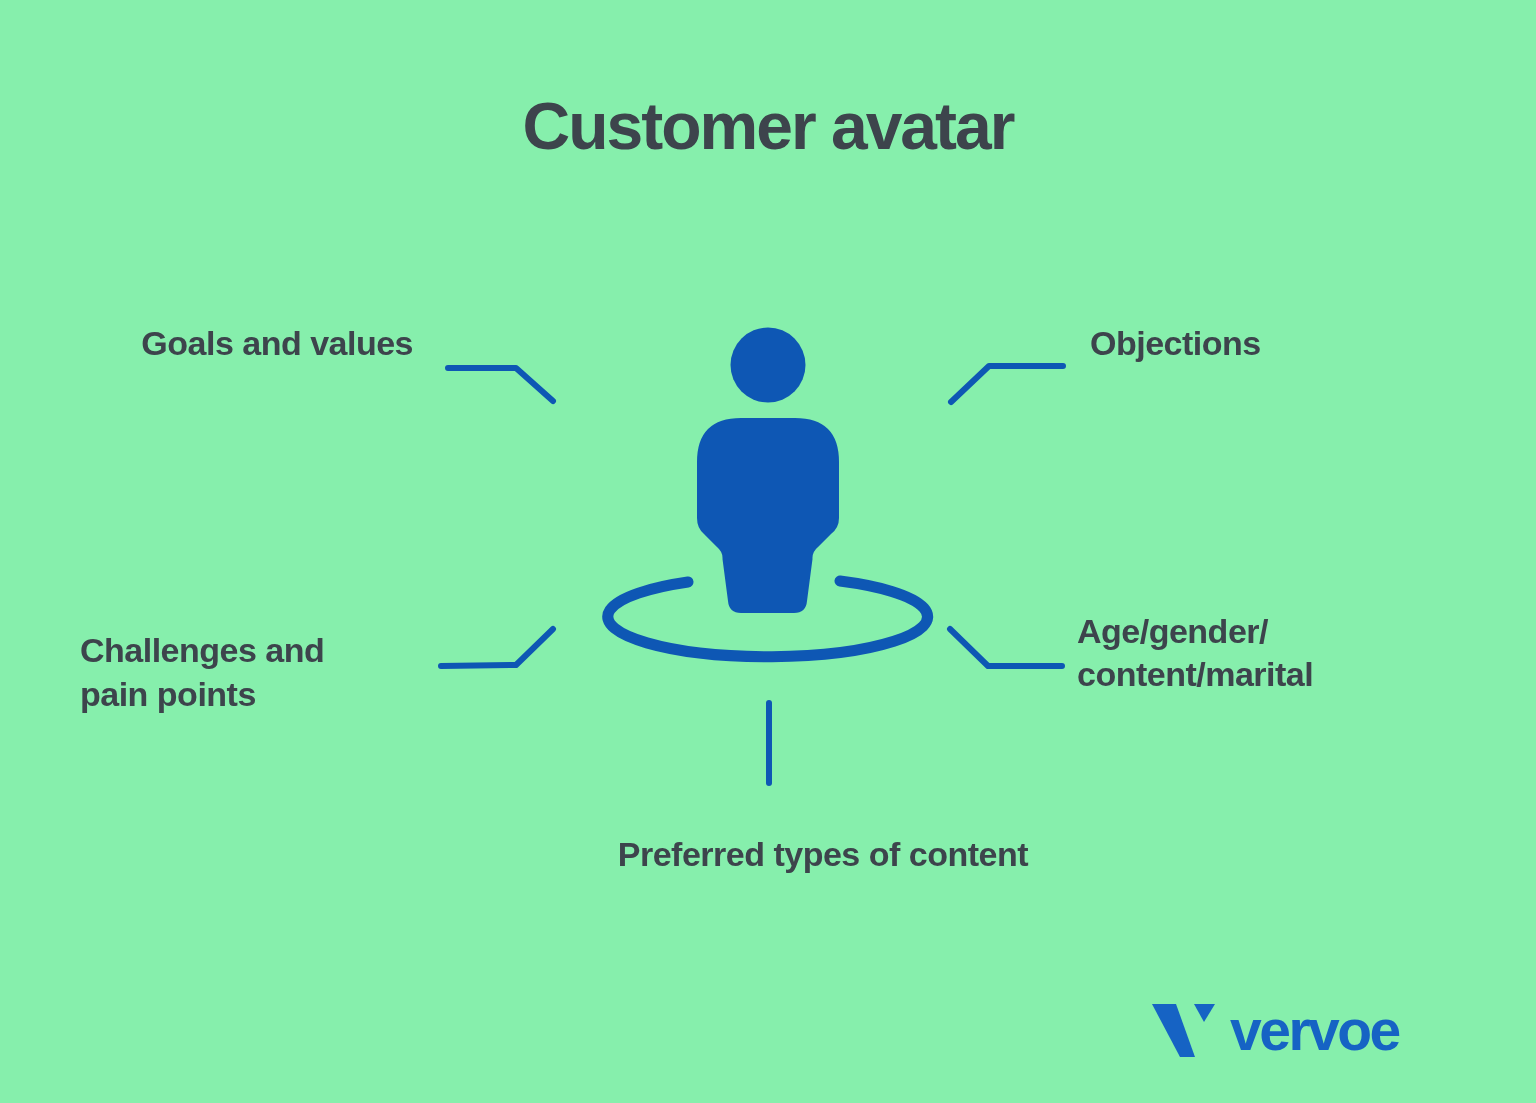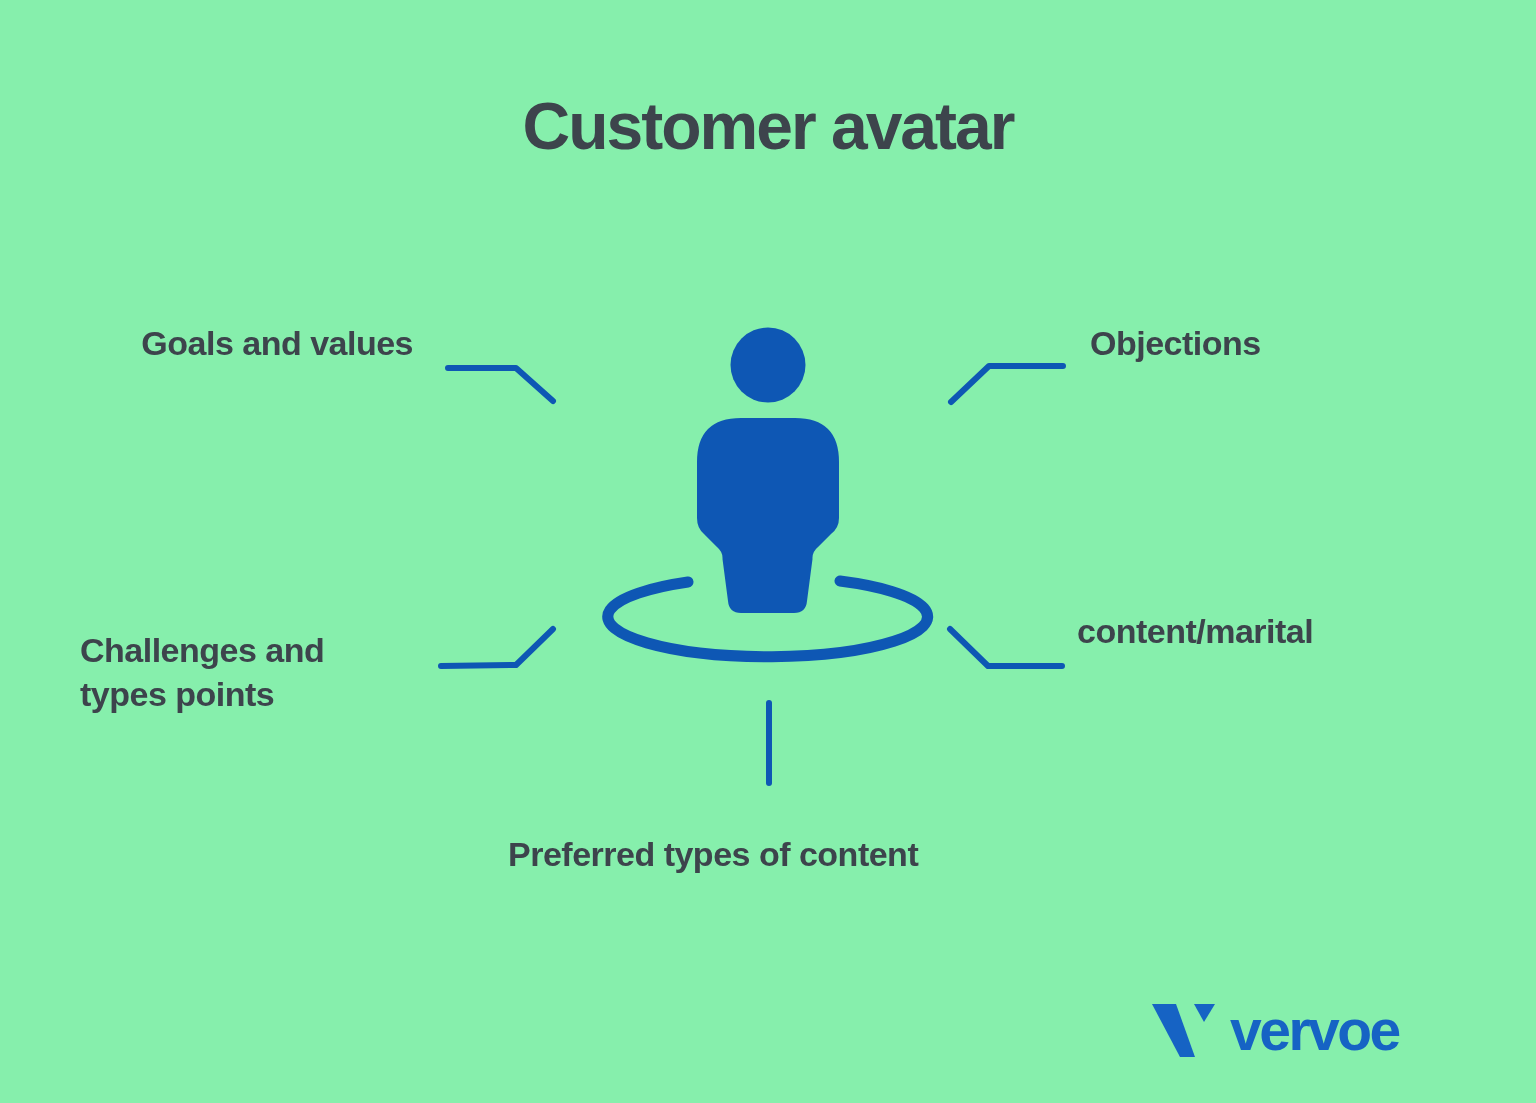--- a/index.html
+++ b/index.html
@@ -55,21 +55,21 @@
     text-align: left;
     margin-top: 15px;
   }
   .lab-challenges .line { line-height: 44px; }
   .lab-demographics {
     left: 1077px; top: 610px; width: 380px;
     text-align: left;
   }
   .lab-content {
     left: 508px; top: 833px; width: 520px;
-    text-align: left;
+    text-align: right;
   }
   .logo {
     position: absolute;
     left: 1151px; top: 1002px;
     height: 58px;
     display: flex;
     align-items: flex-start;
     text-align: center;
   }
   .logo-mark {
@@ -133,24 +133,25 @@
   <div class="label lab-goals">
     <div class="line">Goals and values</div>
   </div>
 
   <div class="label lab-objections">
     <div class="line">Objections</div>
   </div>
 
   <div class="label lab-challenges">
     <div class="line">Challenges and</div>
-    <div class="line">types points</div>
+    <div class="line">pain points</div>
   </div>
 
   <div class="label lab-demographics">
+    <div class="line">Age/gender/</div>
     <div class="line">content/marital</div>
   </div>
 
   <div class="label lab-content">
     <div class="line">Preferred types of content</div>
   </div>
 
   <div class="logo">
     <svg class="logo-mark" viewBox="0 0 66 56" aria-hidden="true">
       <g fill="#1663c4">

